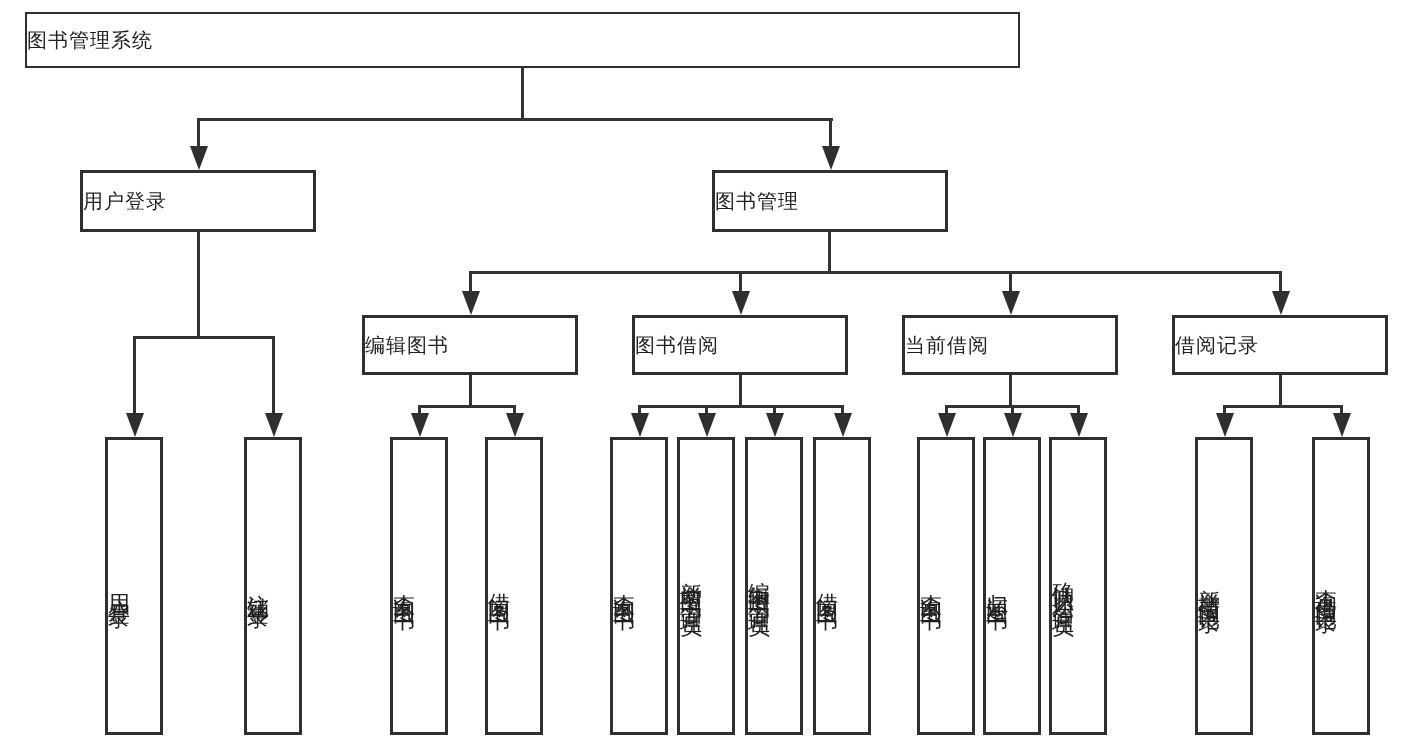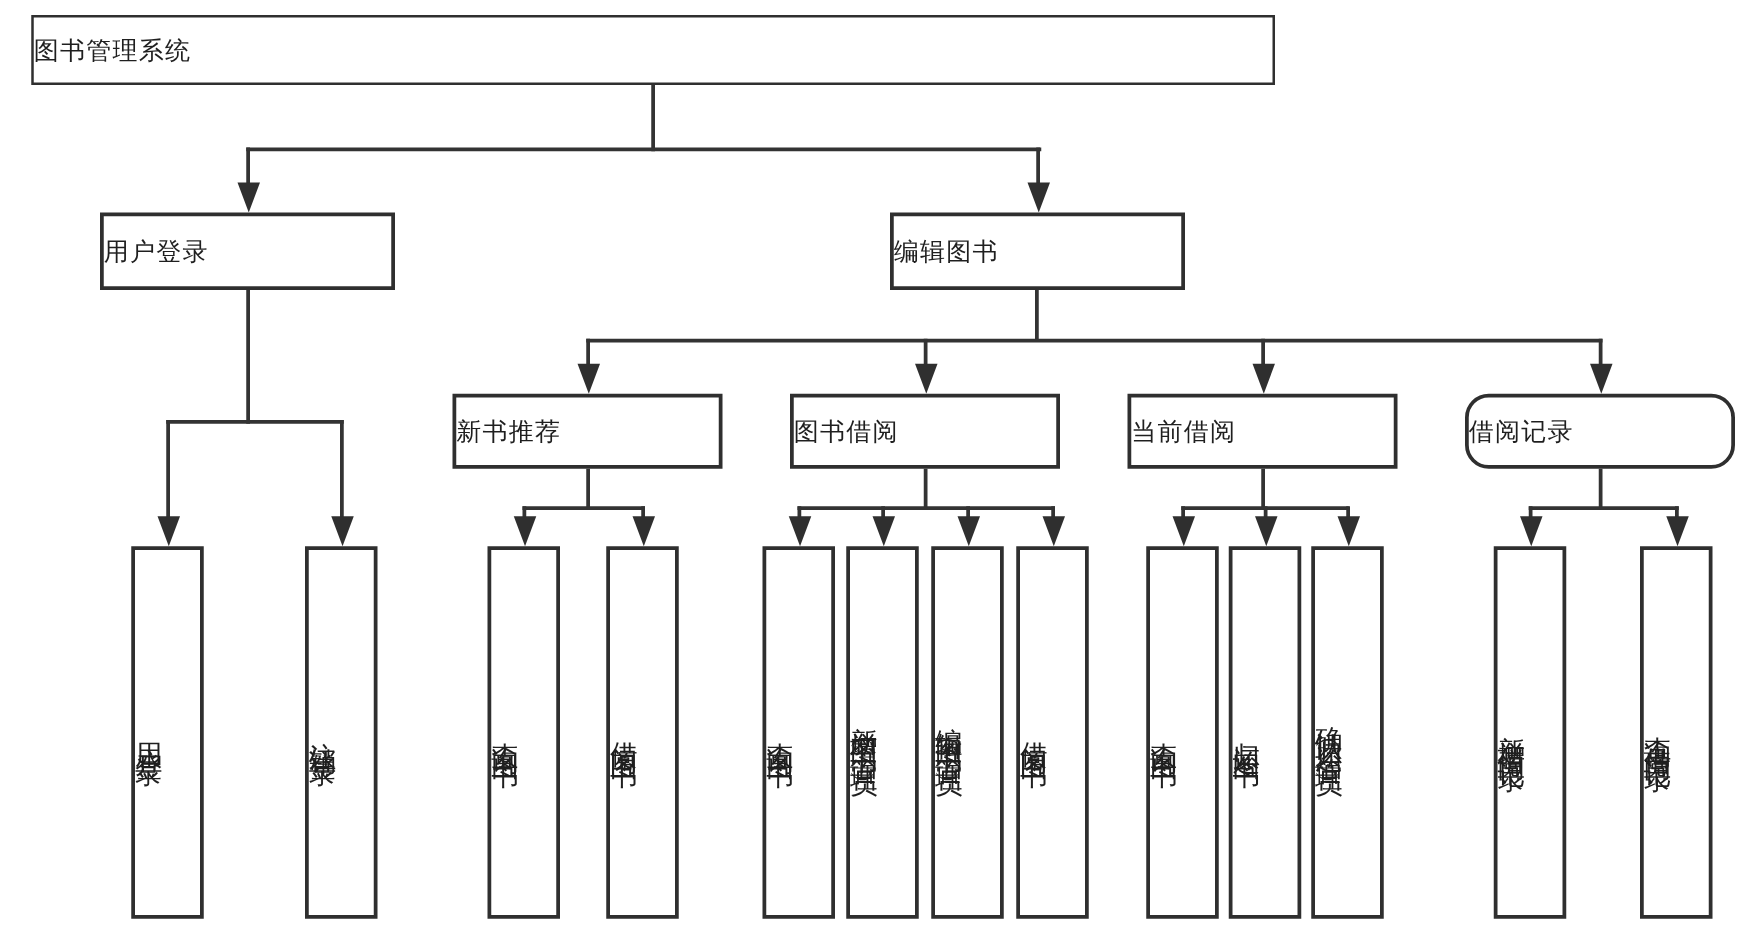--- a/index.html
+++ b/index.html
@@ -61,21 +61,21 @@
   <div class="line" style="left:197px;top:118px;width:636px;height:3px;"></div>
   <div class="line" style="left:197px;top:118px;width:3px;height:32px;"></div>
   <div class="line" style="left:829px;top:118px;width:3px;height:32px;"></div>
   <div class="arrowhead" style="left:190px;top:146px;"></div>
   <div class="arrowhead" style="left:822px;top:146px;"></div>
 
   <div class="box" style="left:80px;top:170px;width:236px;height:62px;">
     <span class="hlabel">用户登录</span>
   </div>
   <div class="box" style="left:712px;top:170px;width:236px;height:62px;">
-    <span class="hlabel">编辑图书</span>
+    <span class="hlabel">图书管理</span>
   </div>
 
   <div class="line" style="left:197px;top:232px;width:3px;height:107px;"></div>
   <div class="line" style="left:133px;top:336px;width:142px;height:3px;"></div>
   <div class="line" style="left:133px;top:336px;width:3px;height:81px;"></div>
   <div class="line" style="left:272px;top:336px;width:3px;height:81px;"></div>
   <div class="arrowhead" style="left:126px;top:413px;"></div>
   <div class="arrowhead" style="left:265px;top:413px;"></div>
 
   <div class="line" style="left:828px;top:232px;width:3px;height:41px;"></div>
@@ -83,29 +83,29 @@
   <div class="line" style="left:469px;top:271px;width:3px;height:24px;"></div>
   <div class="line" style="left:739px;top:271px;width:3px;height:24px;"></div>
   <div class="line" style="left:1009px;top:271px;width:3px;height:24px;"></div>
   <div class="line" style="left:1279px;top:271px;width:3px;height:24px;"></div>
   <div class="arrowhead" style="left:462px;top:291px;"></div>
   <div class="arrowhead" style="left:732px;top:291px;"></div>
   <div class="arrowhead" style="left:1002px;top:291px;"></div>
   <div class="arrowhead" style="left:1272px;top:291px;"></div>
 
   <div class="box" style="left:362px;top:315px;width:216px;height:60px;">
-    <span class="hlabel">新书推荐</span>
+    <span class="hlabel">编辑图书</span>
   </div>
   <div class="box" style="left:902px;top:315px;width:216px;height:60px;">
     <span class="hlabel">当前借阅</span>
   </div>
   <div class="box" style="left:632px;top:315px;width:216px;height:60px;">
     <span class="hlabel">图书借阅</span>
   </div>
-  <div class="box" style="left:1172px;top:315px;width:216px;height:60px;border-radius:19px;">
+  <div class="box" style="left:1172px;top:315px;width:216px;height:60px;">
     <span class="hlabel">借阅记录</span>
   </div>
 
   <div class="line" style="left:469px;top:375px;width:3px;height:33px;"></div>
   <div class="line" style="left:418px;top:405px;width:98px;height:3px;"></div>
   <div class="line" style="left:418px;top:405px;width:3px;height:12px;"></div>
   <div class="line" style="left:513px;top:405px;width:3px;height:12px;"></div>
   <div class="arrowhead" style="left:411px;top:413px;"></div>
   <div class="arrowhead" style="left:506px;top:413px;"></div>
 

